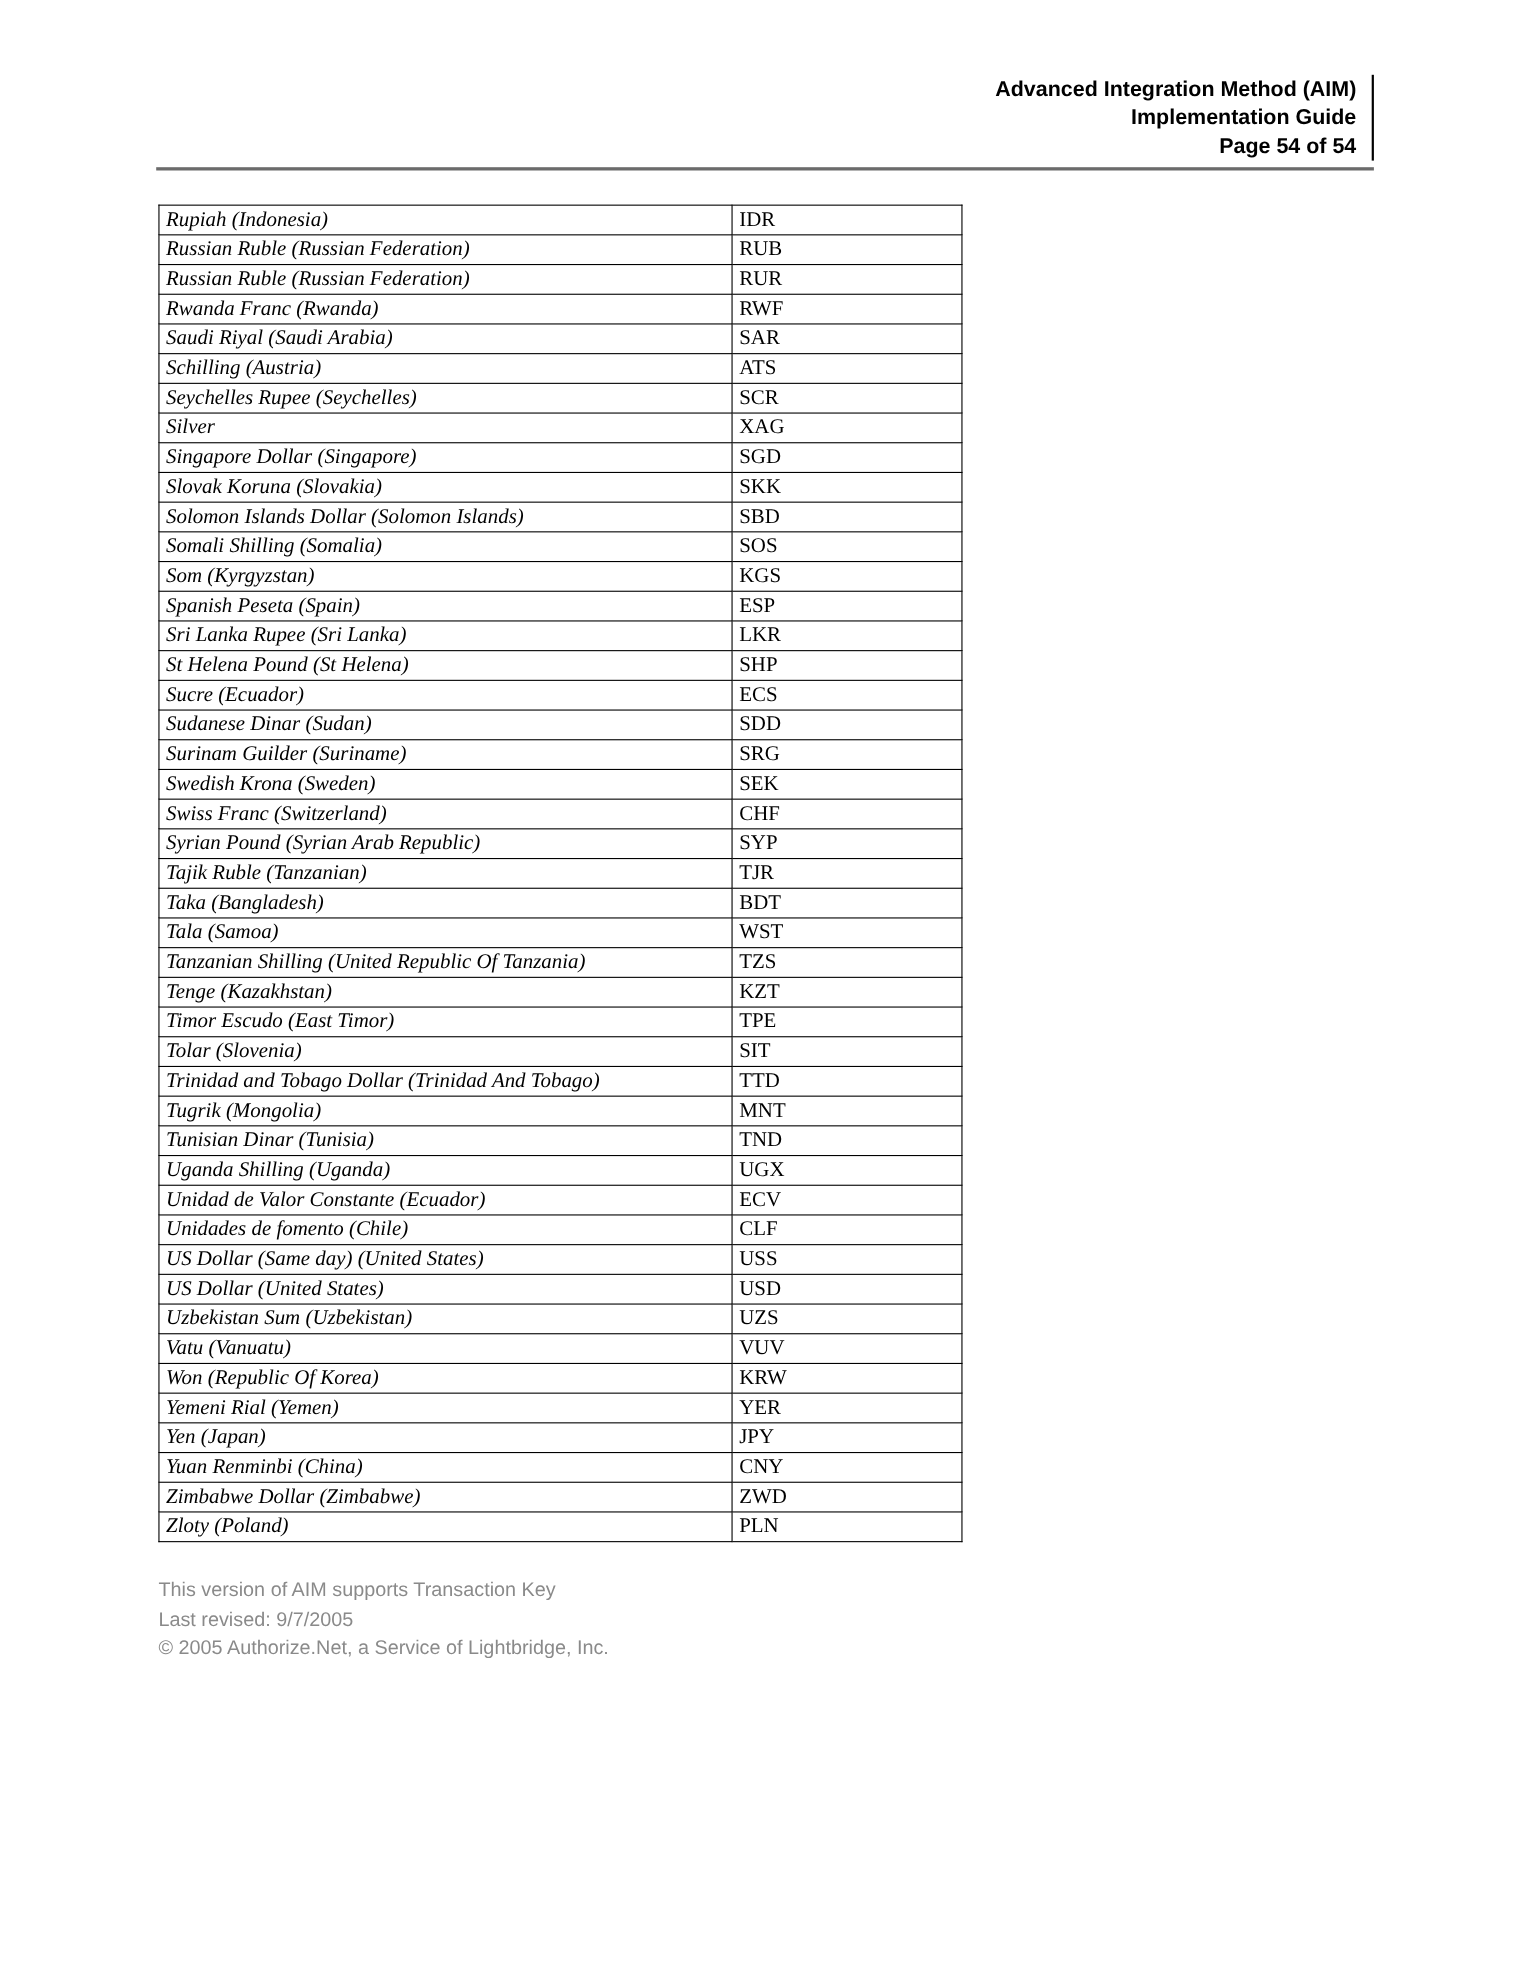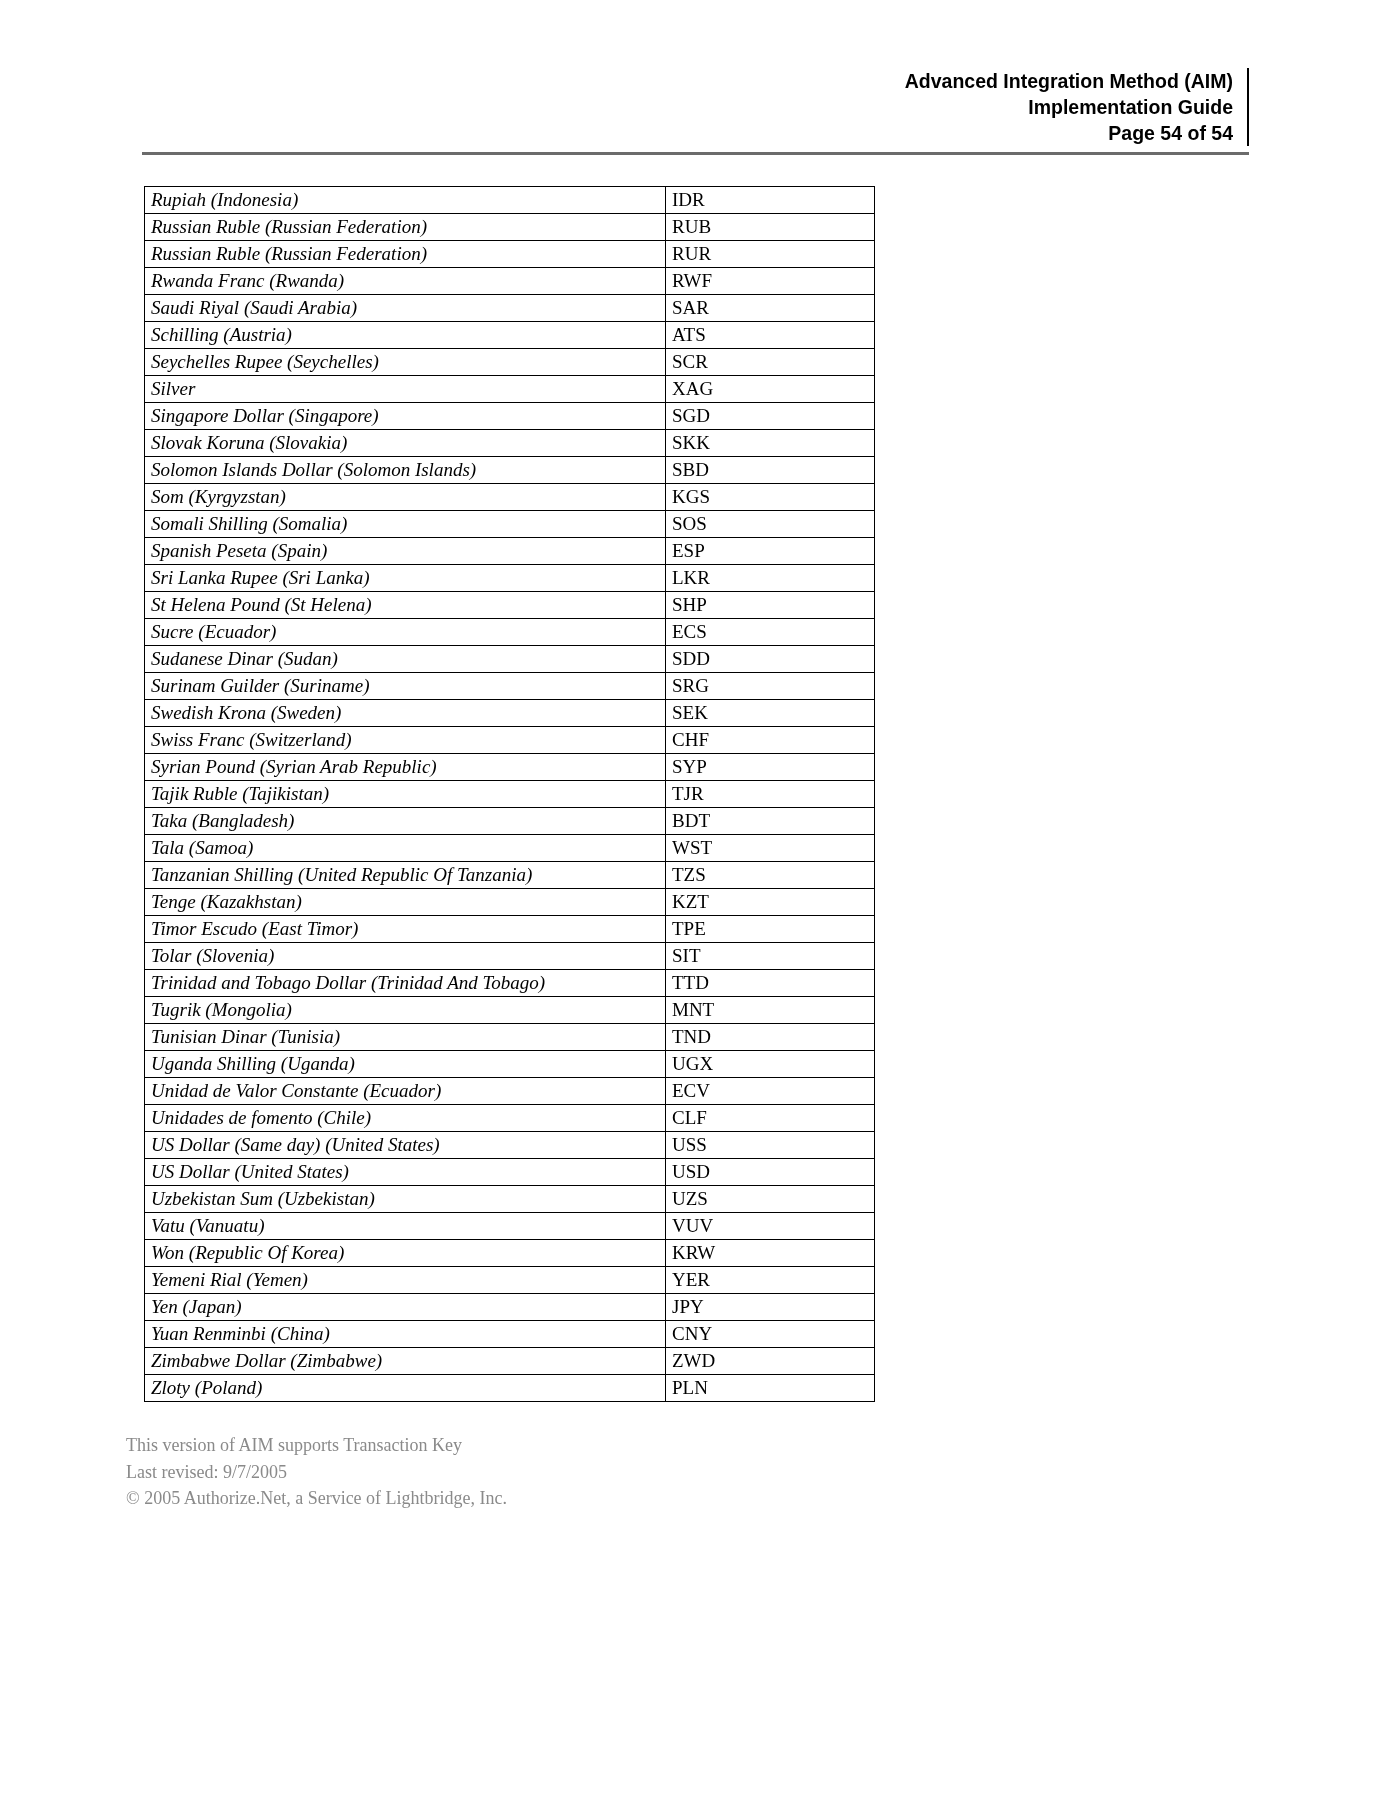--- a/index.html
+++ b/index.html
@@ -66,23 +66,23 @@
     height: 17px;
     vertical-align: middle;
     white-space: nowrap;
     overflow: hidden;
   }
   table.currency td.name { width: 508px; font-style: italic; }
   table.currency td.code { width: 196px; margin-top: 16px; }
   
   .footer {
     position: absolute;
-    left: 126px;
+    left: 144px;
     top: 1432px;
-    font-family: Liberation Serif, serif;
+    font-family: Liberation Sans, sans-serif;
     font-size: 18px;
     line-height: 26.5px;
     color: #8a8a8a;
   }
   .footer div { white-space: nowrap; }
 </style>
 </head>
 <body>
 
 <div class="page">
@@ -136,28 +136,28 @@
           </tr>
           <tr>
             <td class="name">Slovak Koruna (Slovakia)</td>
             <td class="code">SKK</td>
           </tr>
           <tr>
             <td class="name">Solomon Islands Dollar (Solomon Islands)</td>
             <td class="code">SBD</td>
           </tr>
           <tr>
+            <td class="name">Somali Shilling (Somalia)</td>
+            <td class="code">SOS</td>
+          </tr>
+          <tr>
             <td class="name">Som (Kyrgyzstan)</td>
             <td class="code">KGS</td>
           </tr>
           <tr>
-            <td class="name">Somali Shilling (Somalia)</td>
-            <td class="code">SOS</td>
-          </tr>
-          <tr>
             <td class="name">Spanish Peseta (Spain)</td>
             <td class="code">ESP</td>
           </tr>
           <tr>
             <td class="name">Sri Lanka Rupee (Sri Lanka)</td>
             <td class="code">LKR</td>
           </tr>
           <tr>
             <td class="name">St Helena Pound (St Helena)</td>
             <td class="code">SHP</td>
@@ -180,21 +180,21 @@
           </tr>
           <tr>
             <td class="name">Swiss Franc (Switzerland)</td>
             <td class="code">CHF</td>
           </tr>
           <tr>
             <td class="name">Syrian Pound (Syrian Arab Republic)</td>
             <td class="code">SYP</td>
           </tr>
           <tr>
-            <td class="name">Tajik Ruble (Tajikistan)</td>
+            <td class="name">Tajik Ruble (Tanzanian)</td>
             <td class="code">TJR</td>
           </tr>
           <tr>
             <td class="name">Taka (Bangladesh)</td>
             <td class="code">BDT</td>
           </tr>
           <tr>
             <td class="name">Tala (Samoa)</td>
             <td class="code">WST</td>
           </tr>

